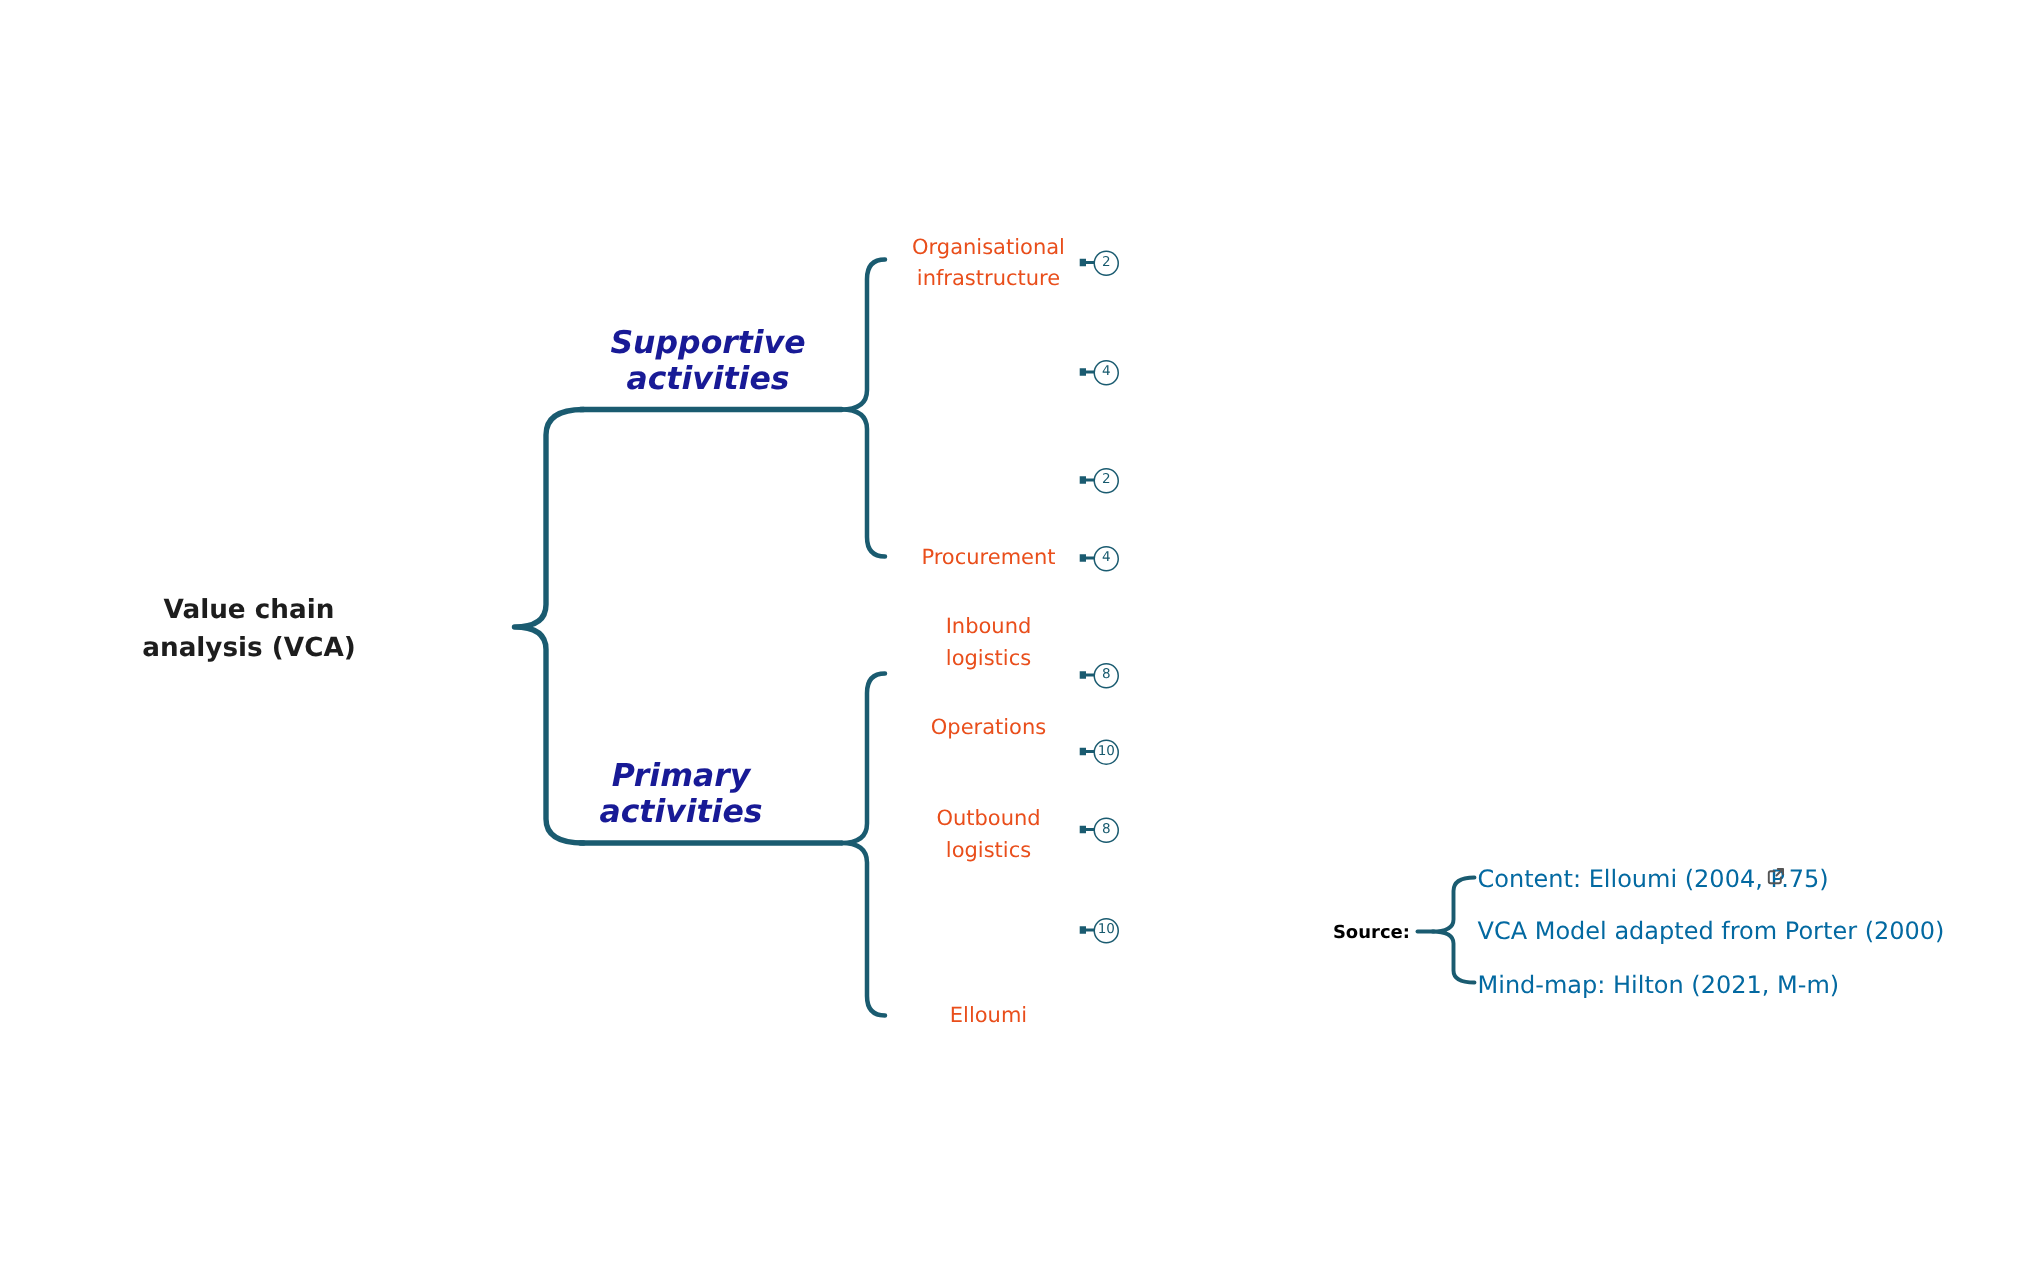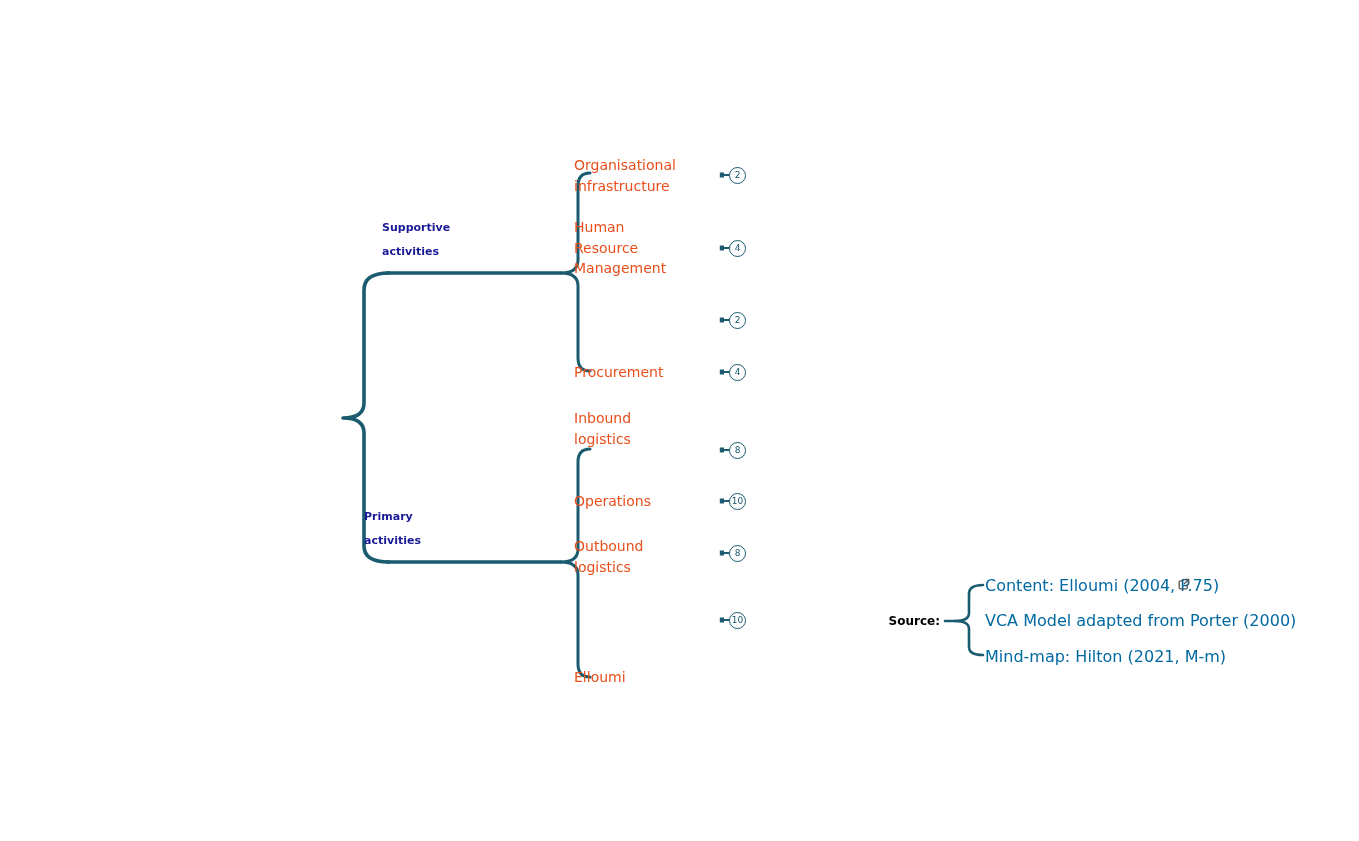--- a/index.html
+++ b/index.html
@@ -25,32 +25,32 @@
   }
   .stroke { stroke: #1a5b70; fill: none; }
   .w-thick { stroke-width: 3.6; stroke-linecap: round; stroke-linejoin: round; }
   .w-mid   { stroke-width: 3;   stroke-linecap: round; stroke-linejoin: round; }
   .w-src   { stroke-width: 2.6; stroke-linecap: round; stroke-linejoin: round; }
   .w-cap   { stroke-width: 5;   stroke-linecap: butt; }
   .w-thin  { stroke-width: 2;   stroke-linecap: butt; }
 
   .node {
     position: absolute;
-    text-align: left;
+    text-align: center;
     white-space: pre-line;
   }
   .root {
     left: 76px; top: 395px; width: 180px;
     font-size: 17.5px; line-height: 25px;
     font-weight: bold; color: #1d1d1d;
   }
   .branch {
     width: 180px;
-    font-size: 11px; line-height: 24px;
-    font-weight: bold; color: #181a96;
+    font-size: 21px; line-height: 24px;
+    font-weight: bold; color: #181a96; font-style: italic;
   }
   .branch-supportive { left: 382px; top: 216px; }
   .branch-primary   { left: 364px; top: 505px; }
   .sub {
     left: 574px; width: 170px;
     font-size: 14px; line-height: 20.5px;
     color: #e94e1b;
   }
   .badge {
     position: absolute;
@@ -118,36 +118,35 @@
       <path class="stroke w-cap" d="M 719.8 553 L 724 553"></path>
         <path class="stroke w-thin" d="M 722 553 L 729.8 553"></path>
       <path class="stroke w-cap" d="M 719.8 620 L 724 620"></path>
         <path class="stroke w-thin" d="M 722 620 L 729.8 620"></path>
     </g>
 
     <line class="stroke w-src" x1="945" y1="621" x2="956" y2="621"></line>
     <path class="stroke w-src" d="M 983 585 Q 969 585 969 594 L 969 613 Q 969 621 955 621 Q 969 621 969 629 L 969 647 Q 969 655 983 655"></path>
   </svg>
 
+  <div class="node root">Value chain
+analysis (VCA)</div>
 
   <div class="node branch branch-supportive">Supportive
 activities</div>
   <div class="node branch branch-primary">Primary
 activities</div>
 
   <div class="node sub" style="top:155px">Organisational
 infrastructure</div>
-  <div class="node sub" style="top:217px">Human
-Resource
-Management</div>
   <div class="node sub" style="top:362px">Procurement</div>
 
   <div class="node sub" style="top:408px">Inbound
 logistics</div>
-  <div class="node sub" style="top:491px">Operations</div>
+  <div class="node sub" style="top:475px">Operations</div>
   <div class="node sub" style="top:536px">Outbound
 logistics</div>
   <div class="node sub" style="top:667px">Elloumi</div>
 
   <div class="badge" style="top:166.5px">2</div>
   <div class="badge" style="top:239.5px">4</div>
   <div class="badge" style="top:311.5px">2</div>
   <div class="badge" style="top:363.5px">4</div>
   <div class="badge" style="top:441.5px">8</div>
   <div class="badge" style="top:492.5px">10</div>

